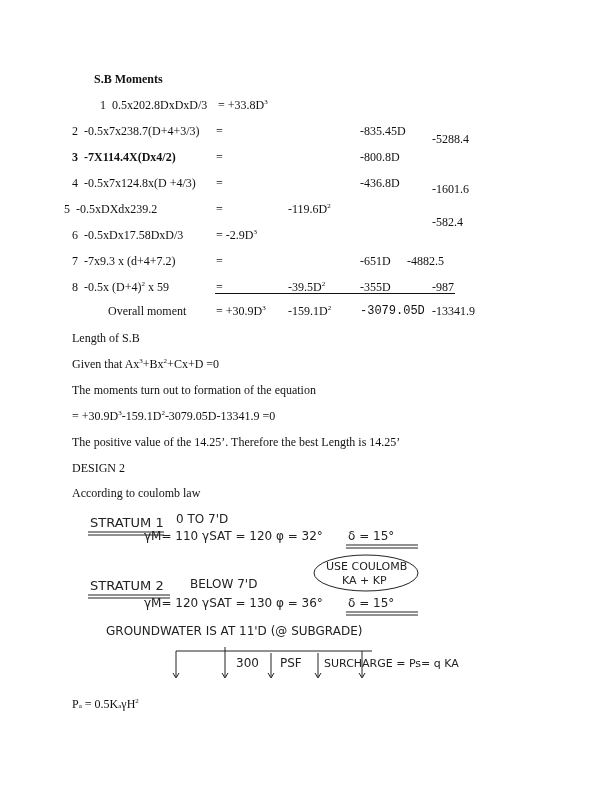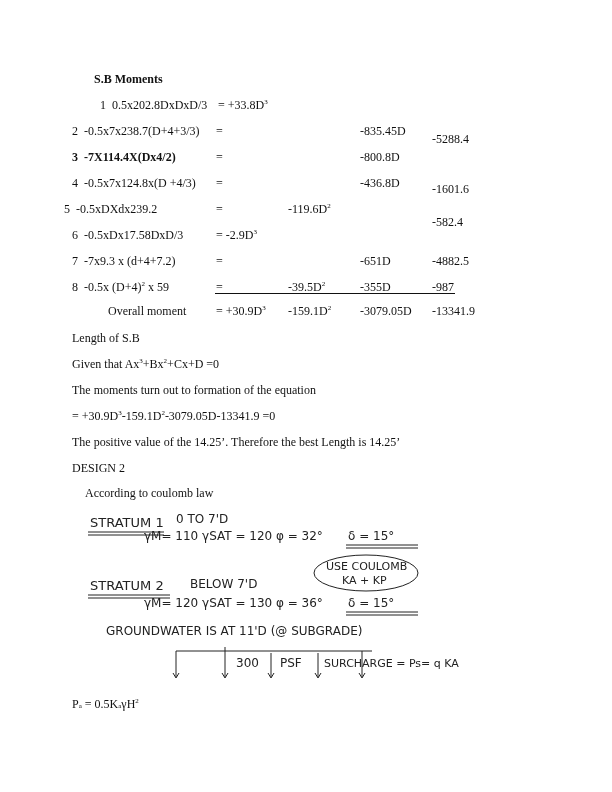--- a/index.html
+++ b/index.html
@@ -52,44 +52,44 @@
     <div class="ln" style="left:72px;top:228px;"><span>6</span>&nbsp;&nbsp;<span>-0.5xDx17.58DxD/3</span></div>
     <div class="ln" style="left:216px;top:228px;"><span>= -2.9D</span><sup>3</sup></div>
     <div class="ln" style="left:288px;top:228px;"><span></span><sup></sup></div>
     <div class="ln" style="left:360px;top:228px;"></div>
     <div class="ln" style="left:432px;top:228px;"></div>
 
     <div class="ln" style="left:72px;top:254px;"><span>7</span>&nbsp;&nbsp;<span>-7x9.3 x (d+4+7.2)</span></div>
     <div class="ln" style="left:216px;top:254px;"><span>=</span><sup></sup></div>
     <div class="ln" style="left:288px;top:254px;"><span></span><sup></sup></div>
     <div class="ln" style="left:360px;top:254px;">-651D</div>
-    <div class="ln" style="left:432px;top:254px;">-4882.5</div>
+    <div class="ln" style="left:407px;top:254px;">-4882.5</div>
 
     <div class="ln" style="left:72px;top:280px;"><span>8</span>&nbsp;&nbsp;<span>-0.5x (D+4)</span><sup>2</sup><span> x 59</span></div>
     <div class="ln" style="left:216px;top:280px;"><span>=</span><sup></sup></div>
     <div class="ln" style="left:288px;top:280px;"><span>-39.5D</span><sup>2</sup></div>
     <div class="ln" style="left:360px;top:280px;">-355D</div>
     <div class="ln" style="left:432px;top:280px;">-987</div>
   </div>
 
 <div class="ul" style="left:215px;top:293px;width:240px;"></div>
 
 <div class="ln" style="left:108px;top:304px;">Overall moment</div>
 <div class="ln" style="left:216px;top:304px;"><span>= +30.9D</span><sup>3</sup></div>
 <div class="ln" style="left:288px;top:304px;"><span>-159.1D</span><sup>2</sup></div>
-<div class="ln" style="left:360px;top:304px;">-3079.05D</div>
+<div class="ln" style="left:360px;top:304px;font-family:Liberation Mono, monospace;">-3079.05D</div>
 <div class="ln" style="left:432px;top:304px;">-13341.9</div>
 
 <div class="ln" style="left:72px;top:331px;">Length of S.B</div>
 <div class="ln" style="left:72px;top:357px;"><span>Given that Ax</span><sup>3</sup><span>+Bx</span><sup>2</sup><span>+Cx+D =0</span></div>
 <div class="ln" style="left:72px;top:383px;">The moments turn out to formation of the equation</div>
 <div class="ln" style="left:72px;top:409px;"><span>= +30.9D</span><sup>3</sup><span>-159.1D</span><sup>2</sup><span>-3079.05D-13341.9 =0</span></div>
 <div class="ln" style="left:72px;top:435px;">The positive value of the 14.25’. Therefore the best Length is 14.25’</div>
 <div class="ln" style="left:72px;top:461px;">DESIGN 2</div>
-<div class="ln" style="left:72px;top:486px;margin-left:13px;">According to coulomb law</div>
+<div class="ln" style="left:72px;top:486px;">According to coulomb law</div>
 
 <div class="hw">
   <svg width="420" height="180" viewBox="0 0 420 180" xmlns="http://www.w3.org/2000/svg">
     <text x="10" y="22" font-size="13">STRATUM 1</text>
     <line x1="8" y1="27" x2="84" y2="27" stroke="#222" stroke-width="1"></line>
     <line x1="8" y1="30" x2="84" y2="30" stroke="#222" stroke-width="1"></line>
     <text x="96" y="18" font-size="12">0 TO 7'D</text>
     <text x="64" y="35" font-size="12">γM= 110   γSAT = 120   φ = 32°</text>
     <text x="268" y="35" font-size="12">δ = 15°</text>
     <line x1="266" y1="40" x2="338" y2="40" stroke="#222" stroke-width="1"></line>

